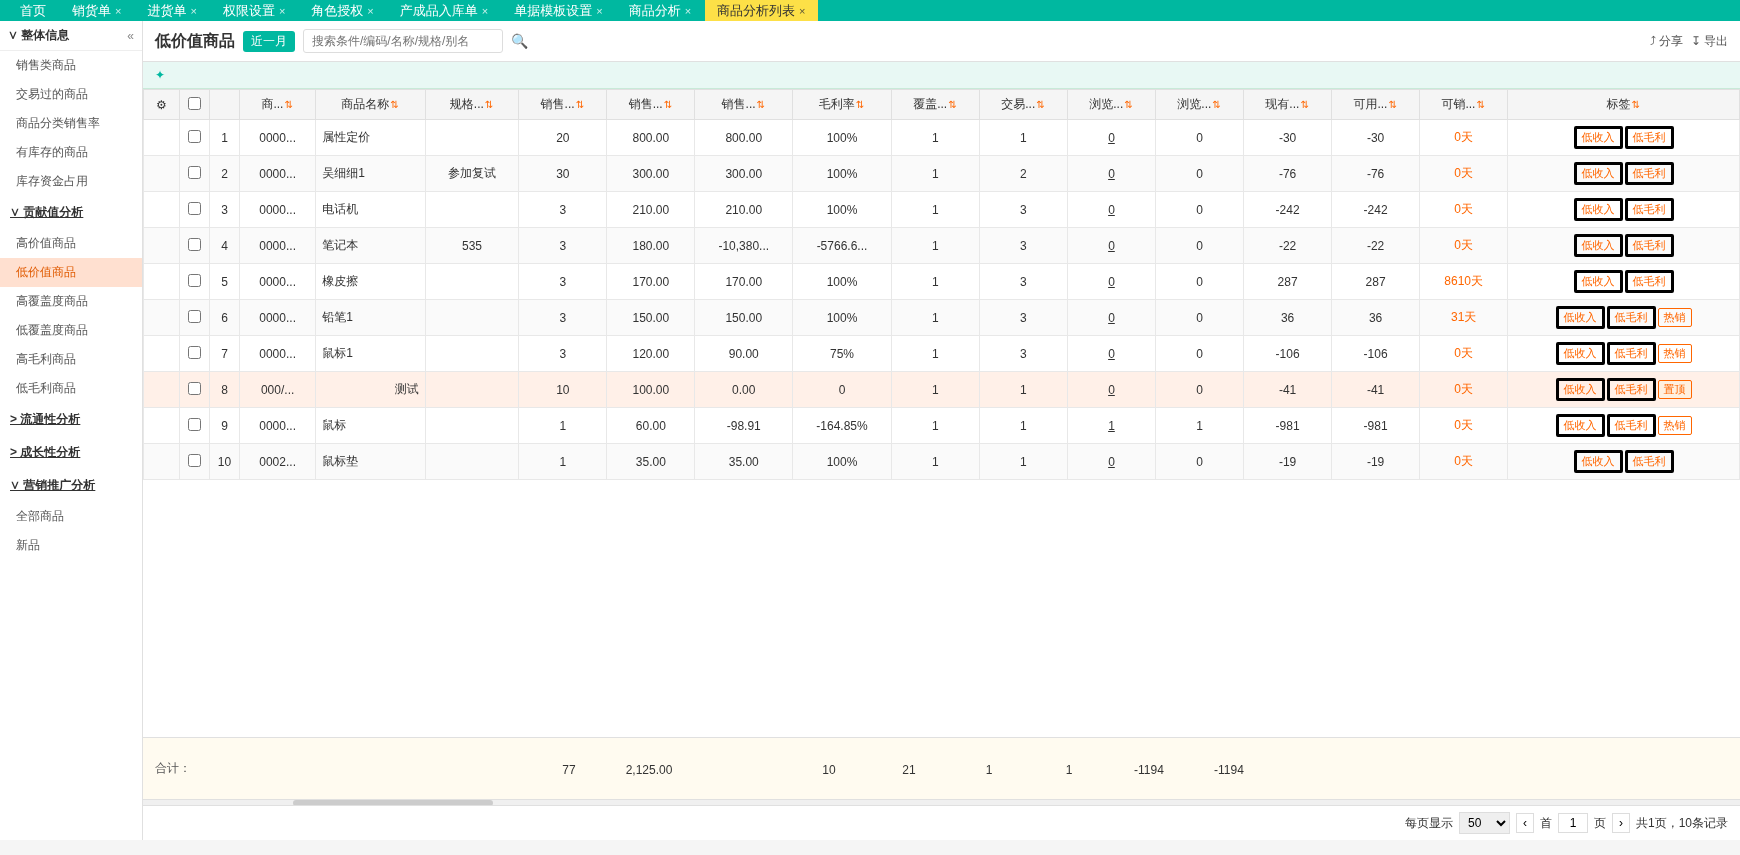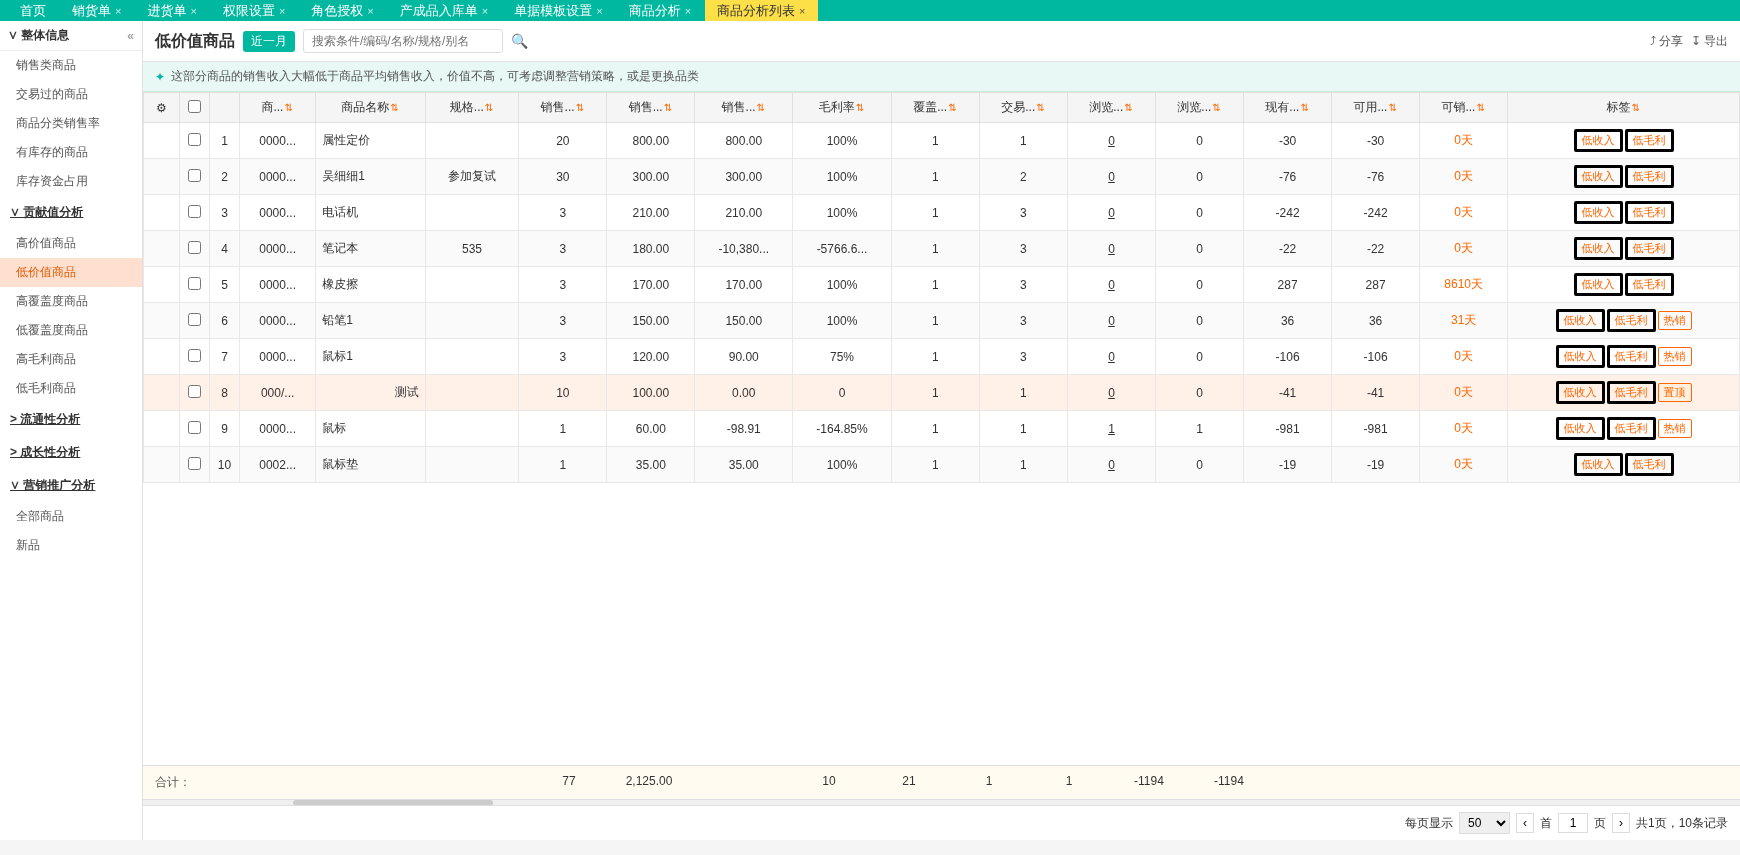--- a/index.html
+++ b/index.html
@@ -169,23 +169,23 @@
     .tag-low-income { color: #f60; border: 3px solid #000000; }
     .tag-hot { color: #f60; border: 1px solid #f60; }
     .tag-recommend { color: #f60; background: #fff0e0; border: 1px solid #f60; }
     .tag-days { color: #f60; }
     .link-underline { text-decoration: underline; color: #333; cursor: pointer; }
 
     
     .table-footer {
       background: #fffbf0;
       border-top: 1px solid #e0e0e0;
-      padding: 8px 12px;
-      display: flex;
-      align-items: flex-start;
+      padding: 22px 12px;
+      display: flex;
+      align-items: flex-end;
       font-size: 12px;
       flex-shrink: 0;
     }
     .footer-total-label { color: #555; margin-right: 8px; }
     .footer-cells {
       display: flex;
       gap: 0;
       flex: 1;
     }
     .footer-cell {
@@ -311,21 +311,20 @@
         </button>
         <button class="action-btn">
           <span>↧</span>
           <span>导出</span>
         </button>
       </div>
     </div>
 
     <div class="notice-bar">
       <span class="notice-icon">✦</span>
-      <span>这部分商品的销售收入大幅低于商品平均销售收入，价值不高，可考虑调整营销策略，或是更换品类</span>
     </div>
 
     <div class="table-wrapper">
       <table>
         <thead>
           <tr>
             <th style="width:36px;">⚙</th>
             <th style="width:30px;"><input type="checkbox" class="checkbox" style=""></th>
             <th style="width:30px;"></th>
             <th>商...<span class="col-sort">⇅</span></th>

